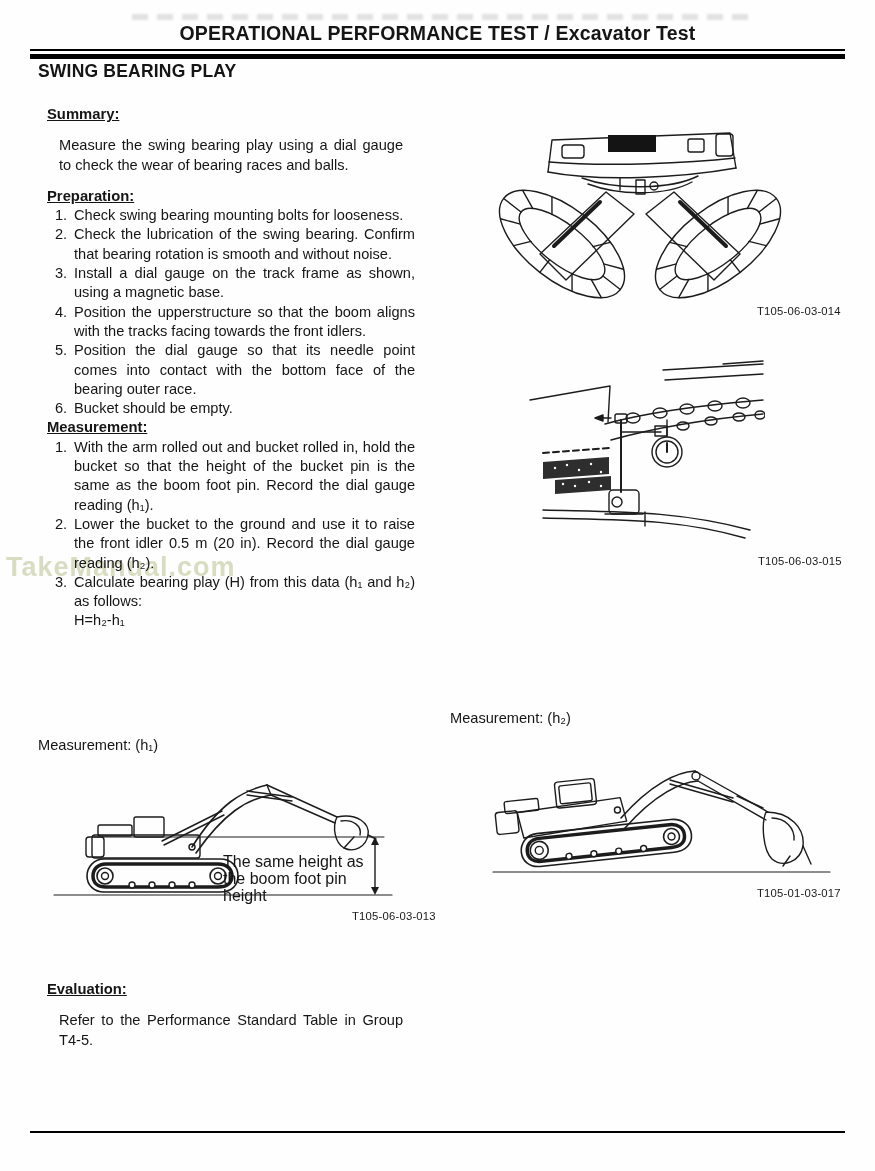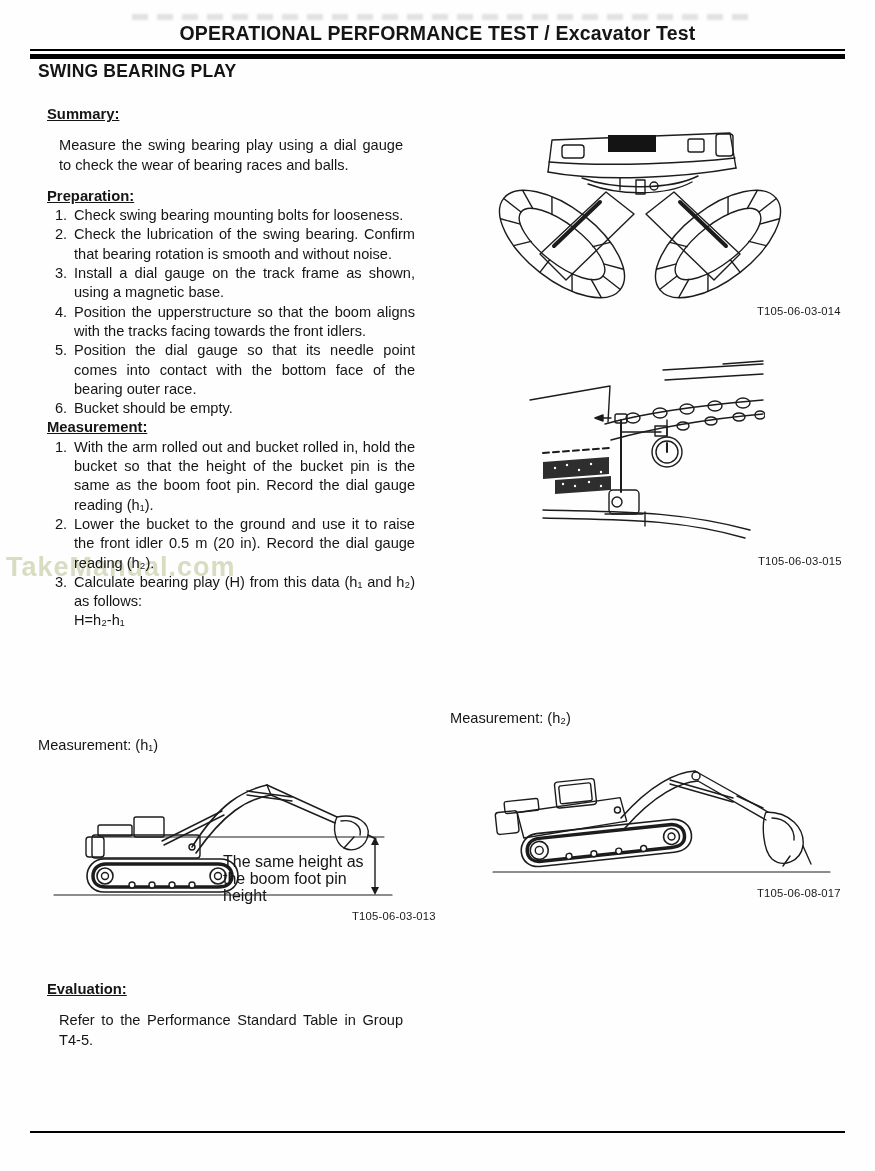--- a/index.html
+++ b/index.html
@@ -277,21 +277,21 @@
         <path d="M210 11 L283 52"></path>
         <path d="M213 21 L281 60"></path>
         <path d="M252 36 L278 48"></path>
         <path d="M281 52 C305 52 320 68 318 86 C315 102 298 108 287 99 C278 90 276 64 281 52 Z"></path>
         <path d="M287 58 C300 58 310 68 309 80"></path>
         <path d="M318 86 L326 104"></path>
         <path d="M298 106 L305 96"></path>
       </g>
     </svg>
   </div>
-  <div class="caption cap-017">T105-06-08-017</div>
+  <div class="caption cap-017">T105-01-03-017</div>
 
   <div class="eval">
     <h3>Evaluation:</h3>
     <p>Refer to the Performance Standard Table in Group T4-5.</p>
   </div>
 
   <div class="footer-rule"></div>
   <div class="footer-num">T4-3-8</div>
 
 </div>

